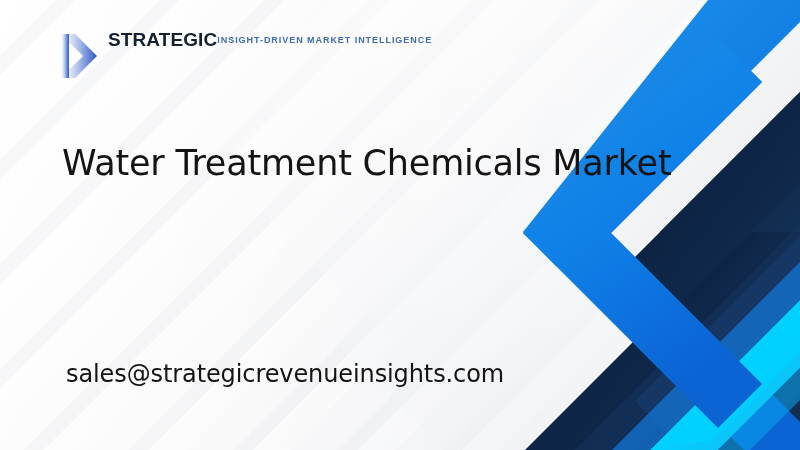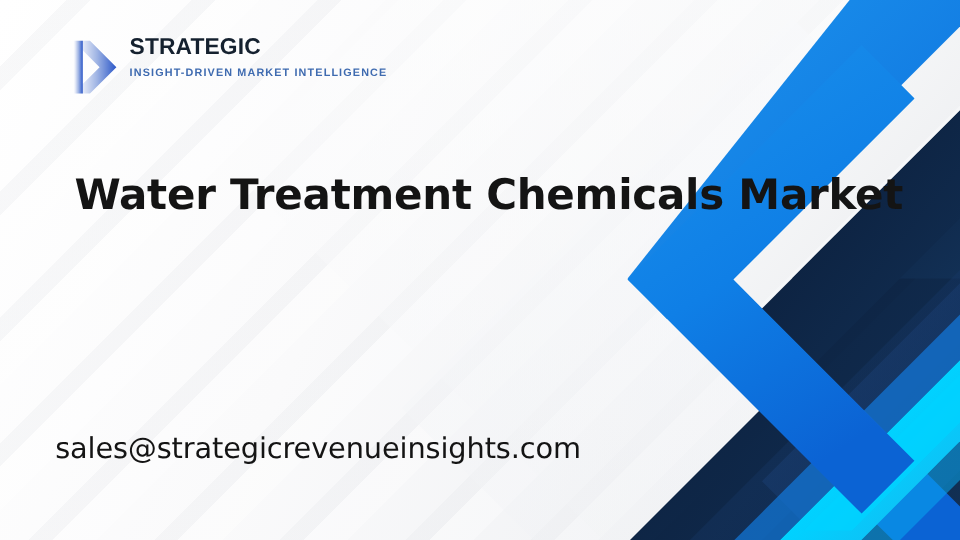--- a/index.html
+++ b/index.html
@@ -77,21 +77,21 @@
     gap: 9px;
   }
   .logo-mark {
     width: 40px;
     height: 48px;
     flex: 0 0 auto;
     margin-top: 2px;
   }
   .logo-text-block {
     display: flex;
-    flex-direction: column;
+    flex-direction: row;
   }
   .logo-line1, .logo-line2 {
     font-family: "Liberation Sans", sans-serif;
     font-weight: 700;
     font-size: 19px;
     line-height: 20px;
     letter-spacing: 0.1px;
     color: #15212f;
     white-space: nowrap;
   }
@@ -105,31 +105,31 @@
     color: #3f6bb0;
     white-space: nowrap;
   }
 
   
   .headline {
     position: absolute;
     left: 62px;
     top: 141px;
     font-family: "DejaVu Sans", sans-serif;
-    font-weight: 700;
+    font-weight: 400;
     font-size: 35px;
     line-height: 44px;
     color: #141414;
     letter-spacing: -0.2px;
     white-space: nowrap;
     text-align: center;
   }
   .contact-email {
     position: absolute;
-    left: 46px;
+    left: 66px;
     top: 358px;
     font-family: "DejaVu Sans", sans-serif;
     font-weight: 400;
     font-size: 24px;
     line-height: 32px;
     color: #141414;
     letter-spacing: -0.1px;
     white-space: nowrap;
   }
 </style>

